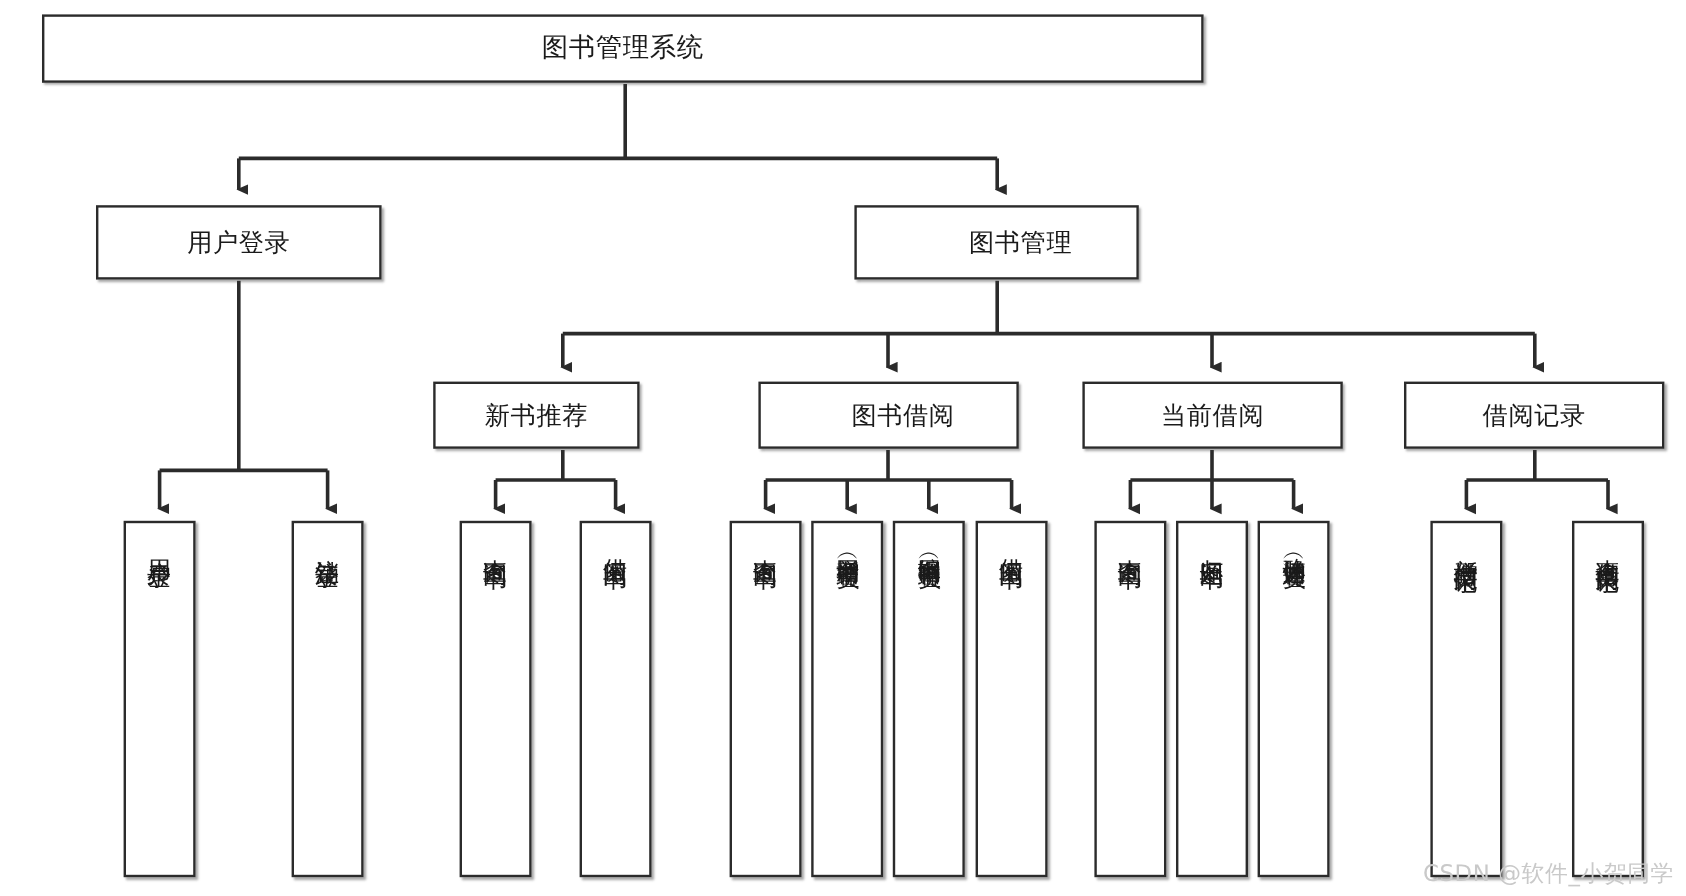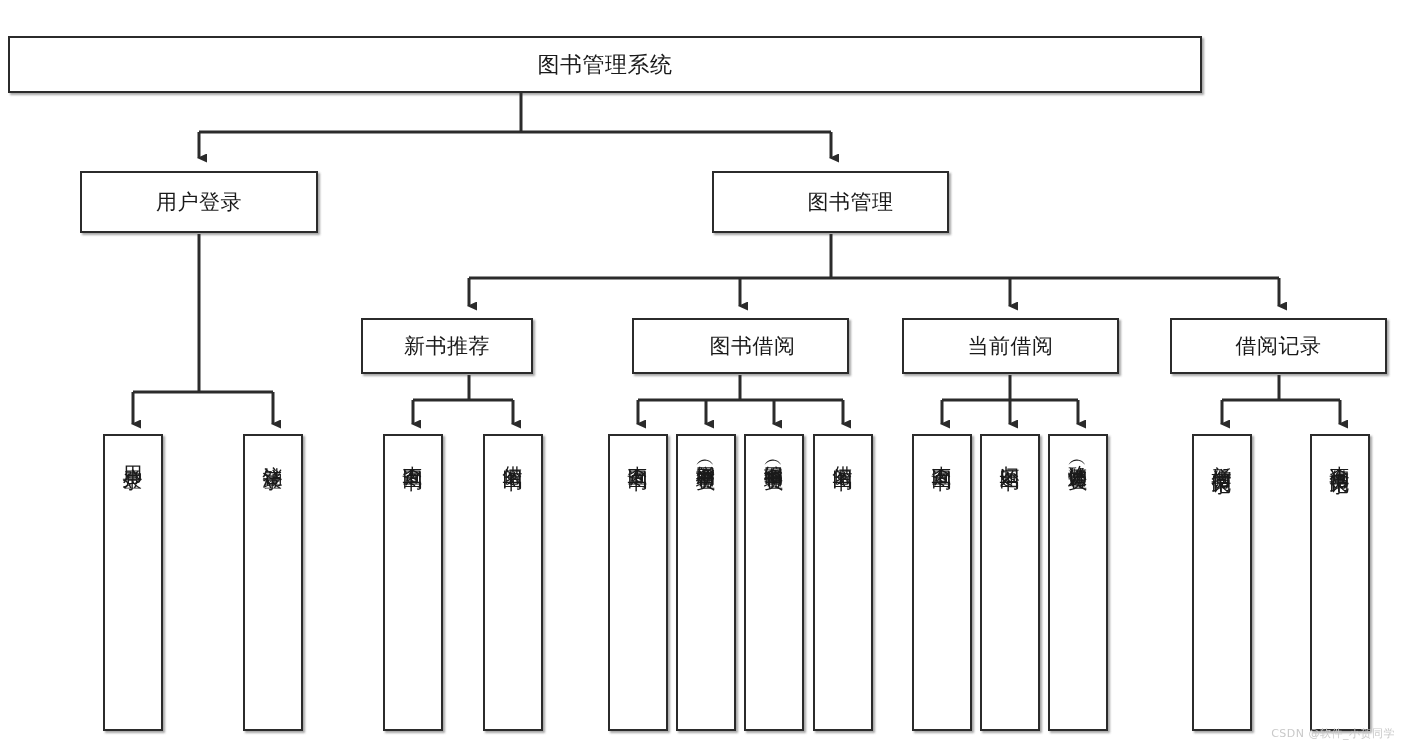--- a/index.html
+++ b/index.html
@@ -60,21 +60,21 @@
     white-space: nowrap;
   }
   .node.leaf.tall .label {
     font-size: 19px;
     letter-spacing: 1px;
   }
   #watermark {
     position: absolute;
     right: 10px;
     bottom: 6px;
-    font-size: 11px;
+    font-size: 19px;
     color: #c9c9c9;
     letter-spacing: 0.5px;
     z-index: 5;
     white-space: nowrap;
   }
 </style>
 </head>
 <body>
 
 <div id="canvas">
@@ -122,21 +122,21 @@
       <path d="M1010,400 L1010,424" marker-end="url(#arrow)"></path>
       <path d="M1078,400 L1078,424" marker-end="url(#arrow)"></path>
 
       <path d="M1279,375 L1279,400"></path>
       <path d="M1222,400 L1340,400"></path>
       <path d="M1222,400 L1222,424" marker-end="url(#arrow)"></path>
       <path d="M1340,400 L1340,424" marker-end="url(#arrow)"></path>
     </g>
   </svg>
 
-  <div class="node root" style="left:8px; top:12px; width:1194px; height:57px;margin-top:24px;">
+  <div class="node root" style="left:35px; top:12px; width:968px; height:57px;">
     <span class="label">图书管理系统</span>
   </div>
 
   <div class="node" style="left:80px; top:171px; width:238px; height:62px;">
     <span class="label">用户登录</span>
   </div>
   <div class="node" style="left:712px; top:171px; width:237px; height:62px;padding-left:40px;">
     <span class="label">图书管理</span>
   </div>
 

